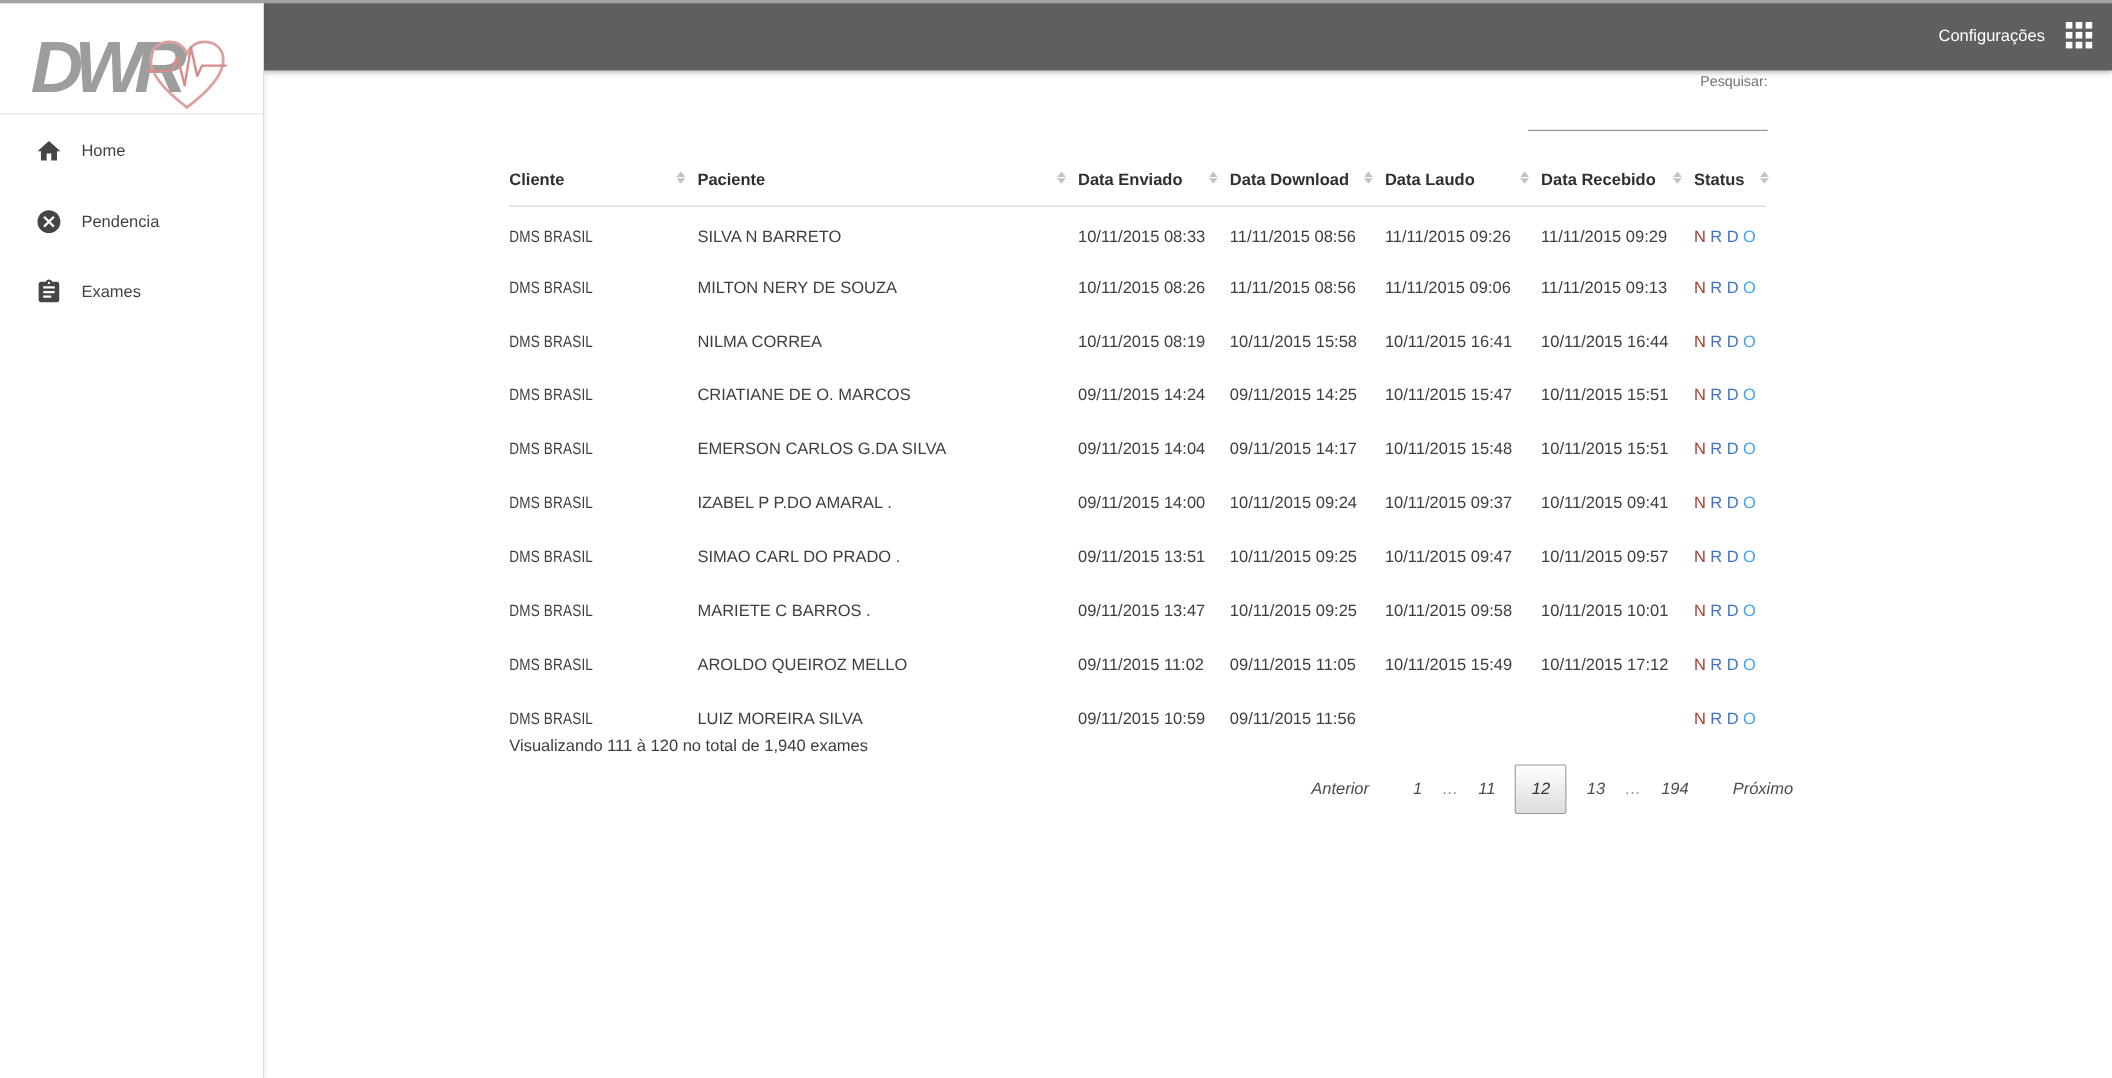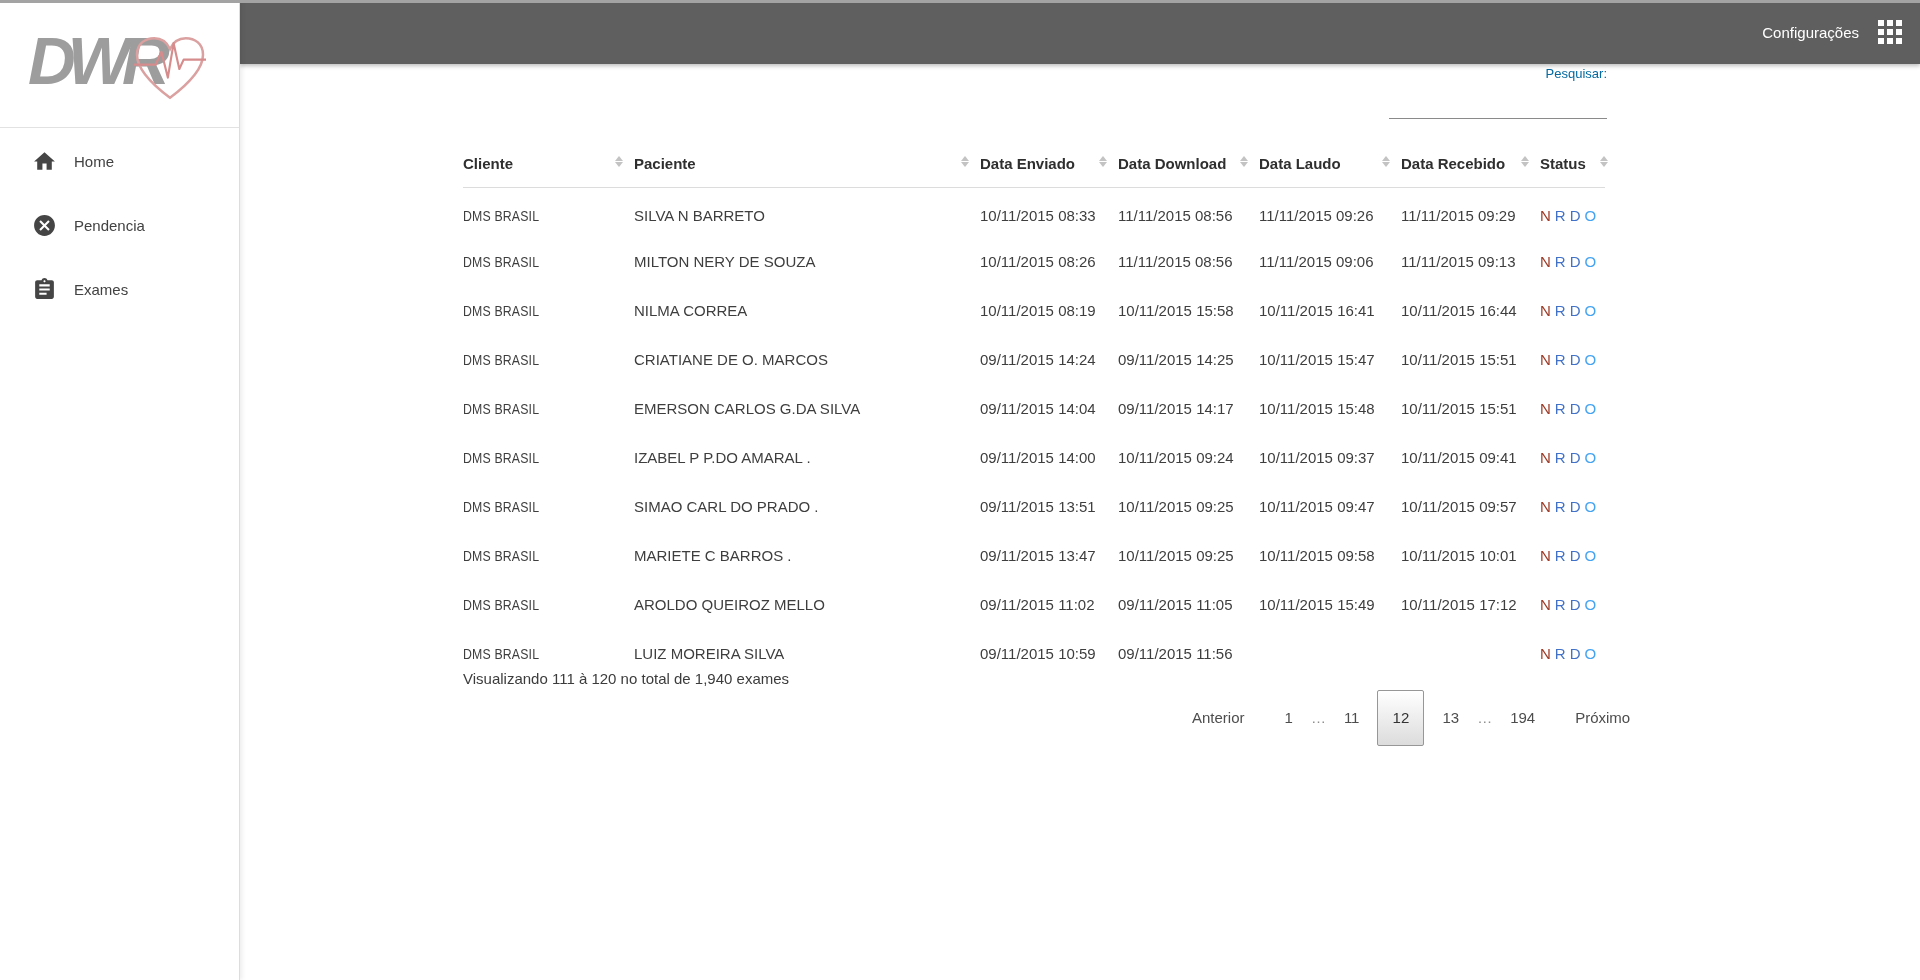--- a/index.html
+++ b/index.html
@@ -3,41 +3,41 @@
 <meta charset="utf-8">
 <style>
   * { box-sizing: border-box; margin: 0; padding: 0; }
   html,body { width: 1920px; height: 980px; background:#fff; font-family:"Liberation Sans",sans-serif; overflow:hidden; }
   .page { position:relative; width:1920px; height:980px; background:#fff; }
   .topline { position:absolute; left:0; top:0; width:1920px; height:3px; background:#a3a3a3; z-index:40; }
 
   
   .sidebar { position:absolute; left:0; top:0; width:240px; height:980px; background:#fff;
              border-right:1px solid #ddd; box-shadow:2px 0 5px rgba(0,0,0,.08); z-index:30; }
-  .logo { position:relative; height:128px; border-bottom:1px solid #e2e2e2; }
+  .logo { position:relative; height:104px; border-bottom:1px solid #e2e2e2; }
   .logo-text { position:absolute; left:28px; top:28px; font-size:66px; line-height:66px; font-weight:bold;
                font-style:italic; letter-spacing:-8px; color:#9d9d9d; }
   .logo-heart { position:absolute; left:134px; top:36px; }
   .menu { padding-top:1px; }
   .menu-item { display:flex; align-items:center; height:64px; padding-left:32px; cursor:pointer; }
   .menu-item .mi-icon { width:25px; height:25px; flex:0 0 25px; }
   .menu-item .mi-icon svg { width:25px; height:25px; fill:#454545; }
   .menu-item .mi-label { margin-left:17px; font-size:15px; color:#424242; }
 
   
   .appbar { position:absolute; left:240px; top:0; width:1680px; height:64px; background:#5f5f5f;
             box-shadow:0 2px 4px rgba(0,0,0,.25); display:flex; align-items:center; justify-content:flex-end; z-index:20; }
   .appbar-label { color:#fff; font-size:15px; margin-right:19px; cursor:pointer; }
   .apps-grid { display:grid; grid-template-columns:repeat(3,6px); grid-template-rows:repeat(3,6px);
                gap:3px; margin-right:18px; cursor:pointer; }
   .apps-grid i { background:#fff; display:block; }
 
   
   .search-wrap { position:absolute; left:1389px; top:66px; width:218px; text-align:right; }
-  .search-label { font-size:13px; color:#0369a1; display:block; margin-bottom:12px;text-align:right; }
+  .search-label { font-size:13px; color:#737373; display:block; margin-bottom:12px;text-align:right; }
   .search-input { width:218px; height:26px; border:none; border-bottom:1px solid #8a8a8a; outline:none;
                   font-size:15px; color:#333; background:transparent; }
 
   
   .exam-table { position:absolute; left:463px; top:143px; width:1142px; border-collapse:collapse; table-layout:fixed; }
   .exam-table th { text-align:left; font-size:15px; font-weight:bold; color:#2f2f2f; padding:12px 0 15px 0;
                    border-bottom:1px solid #dcdcdc; position:relative; cursor:pointer; }
   .exam-table td { font-size:15px; color:#3e3e3e; height:49px; padding:0; vertical-align:middle; }
   tbody tr:first-child td { padding-top:6px; }
   .col-cliente  { width:171px; }
@@ -50,25 +50,25 @@
   .sort { position:absolute; right:10px; top:50%; margin-top:-9px; width:9px; height:14px; }
   .sort b { position:absolute; left:0; width:0; height:0; border-left:4.5px solid transparent; border-right:4.5px solid transparent; }
   .sort .up   { top:0; border-bottom:5px solid #c3c3c3; }
   .sort .down { bottom:3px; border-top:5px solid #c3c3c3; }
   .cliente-txt { display:inline-block; transform:scaleX(.82); transform-origin:0 50%; white-space:nowrap; letter-spacing:.2px; }
   .status-cell span { display:inline-block; margin-right:4px; font-size:15px; cursor:pointer; }
 
   
   .footer-info { position:absolute; left:463px; top:670px; font-size:15px; color:#3c3c3c; }
   .pagination { position:absolute; left:1183px; top:698px; height:39px; display:flex; align-items:center; }
-  .pg-item { font-size:15px; color:#4d4d4d; cursor:pointer; padding:0 9px; }
+  .pg-item { font-size:15px; color:#4d4d4d; cursor:pointer; padding:0 9px;font-style:italic; }
   .pg-prev { margin-right:22px; }
   .pg-next { margin-left:22px; }
   .pg-gap  { color:#8d8d8d; }
-  .pg-current { width:47px; height:56px; display:flex; align-items:center; justify-content:center;
+  .pg-current { width:47px; height:45px; display:flex; align-items:center; justify-content:center;
                 border:1px solid #979797; border-radius:2px; padding:0;
                 background:linear-gradient(#ffffff,#dcdcdc); color:#333; margin:0 9px; }
 </style>
 </head>
 <body>
 
 <div class="page">
   <div class="topline"></div>
 
   <div class="sidebar">

